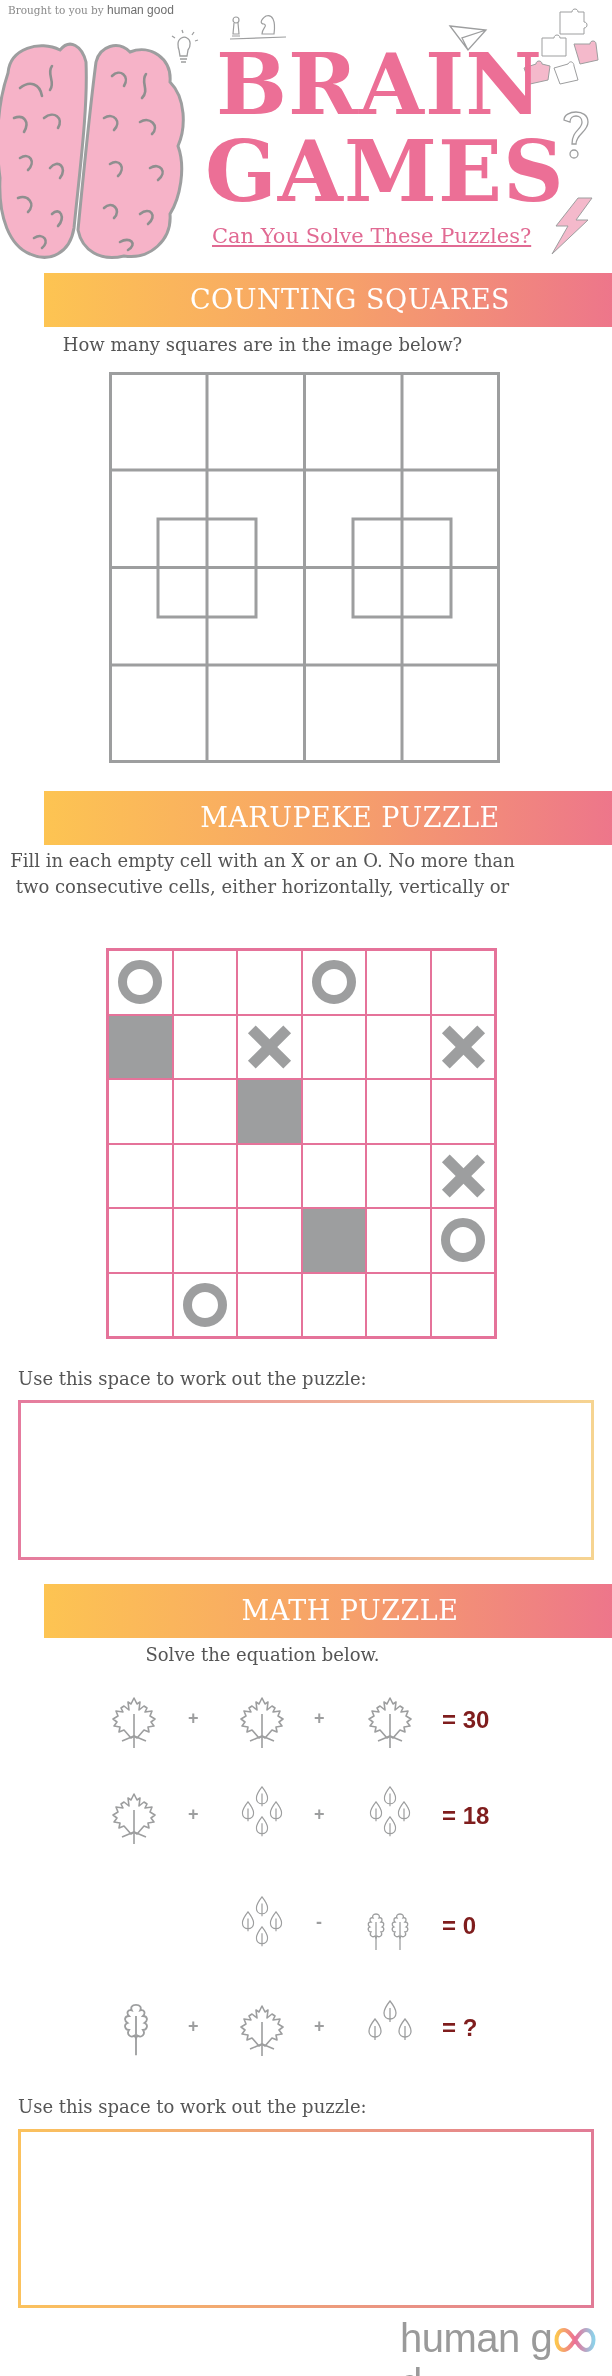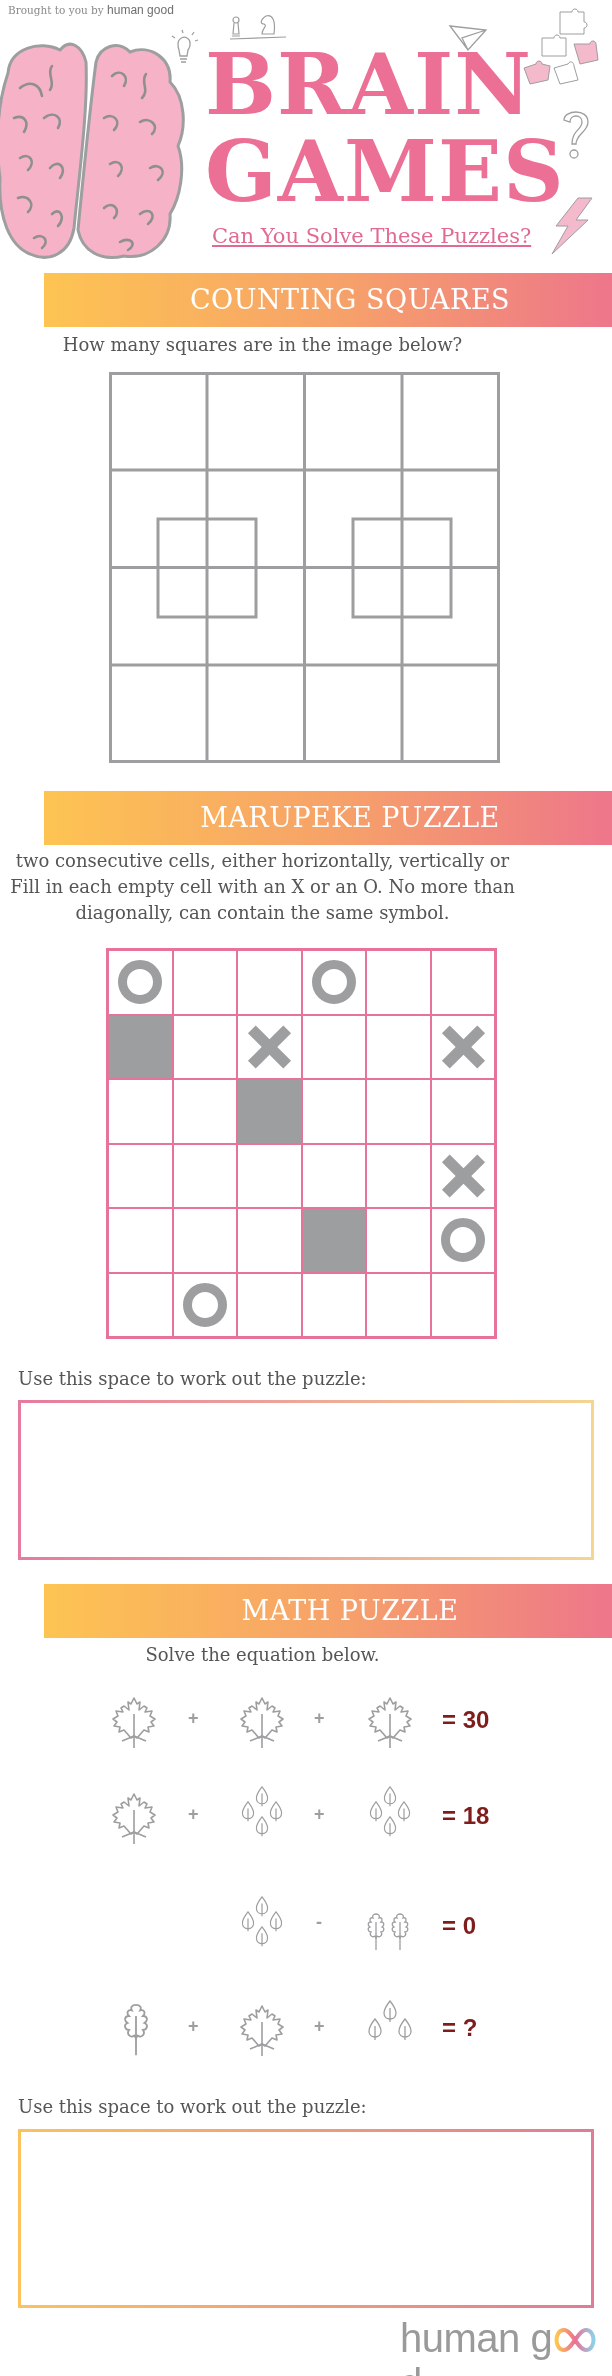--- a/index.html
+++ b/index.html
@@ -5,21 +5,21 @@
   html, body { margin: 0; padding: 0; background: #ffffff; }
   body { width: 612px; height: 2376px; position: relative; overflow: hidden;
          font-family: "DejaVu Serif", serif; color: #555555; }
   .abs { position: absolute; }
 
   
   .brought { left: 8px; top: 3px; font-size: 10.5px; color: #8a8a8a; font-family: "DejaVu Serif", serif; }
   .brought b { font-family: "Liberation Sans", sans-serif; font-weight: normal; color: #6f6f6f; font-size: 12px; }
   .title-line { left: 205px; width: 360px; color: #ec6f96; font-family: "DejaVu Serif", serif; font-weight: bold;
                 text-align: left; letter-spacing: 1px; }
-  .title-1 { top: 40px; font-size: 84px; line-height: 90px; }
+  .title-1 { top: 40px; font-size: 84px; line-height: 90px; margin-left: 11px; }
   .title-2 { top: 127px; font-size: 84px; line-height: 90px; }
   .subtitle { left: 212px; top: 224px; font-size: 21px; color: #e16a93; font-family: "DejaVu Serif", serif; text-decoration: underline; }
 
   
   .band { left: 0; width: 612px; height: 54px;
           background: linear-gradient(90deg, #fdc452 0%, #f6a06a 50%, #ec6f90 100%);
           color: #ffffff; font-size: 27px; text-align: center; line-height: 54px;
           font-family: "DejaVu Serif", serif; letter-spacing: 0.5px; margin-left: 44px; }
   .prompt { left: 0; width: 525px; text-align: center; font-size: 18px; color: #555; line-height: 26px; }
 
@@ -162,23 +162,22 @@
     <line x1="0" y1="98" x2="391" y2="98"></line>
       <line x1="0" y1="195.5" x2="391" y2="195.5"></line>
       <line x1="0" y1="293" x2="391" y2="293"></line>
     <rect x="49" y="147" width="98" height="98"></rect>
     <rect x="244" y="147" width="98" height="98"></rect>
   </g>
 </svg>
 
 <div class="abs band" style="top:791px">MARUPEKE PUZZLE</div>
 <div class="abs prompt" style="top:848px">
+  <div>Fill in each empty cell with an X or an O. No more than</div>
   <div>two consecutive cells, either horizontally, vertically or</div>
-  <div>Fill in each empty cell with an X or an O. No more than</div>
-  <div>diagonally, can contain the same symbol.</div>
 </div>
 
 <div class="abs mgrid" id="mgrid">
     <div class="mcell">
       <span class="sym-o"></span>
     </div>
     <div class="mcell"></div>
     <div class="mcell"></div>
     <div class="mcell">
       <span class="sym-o"></span>

